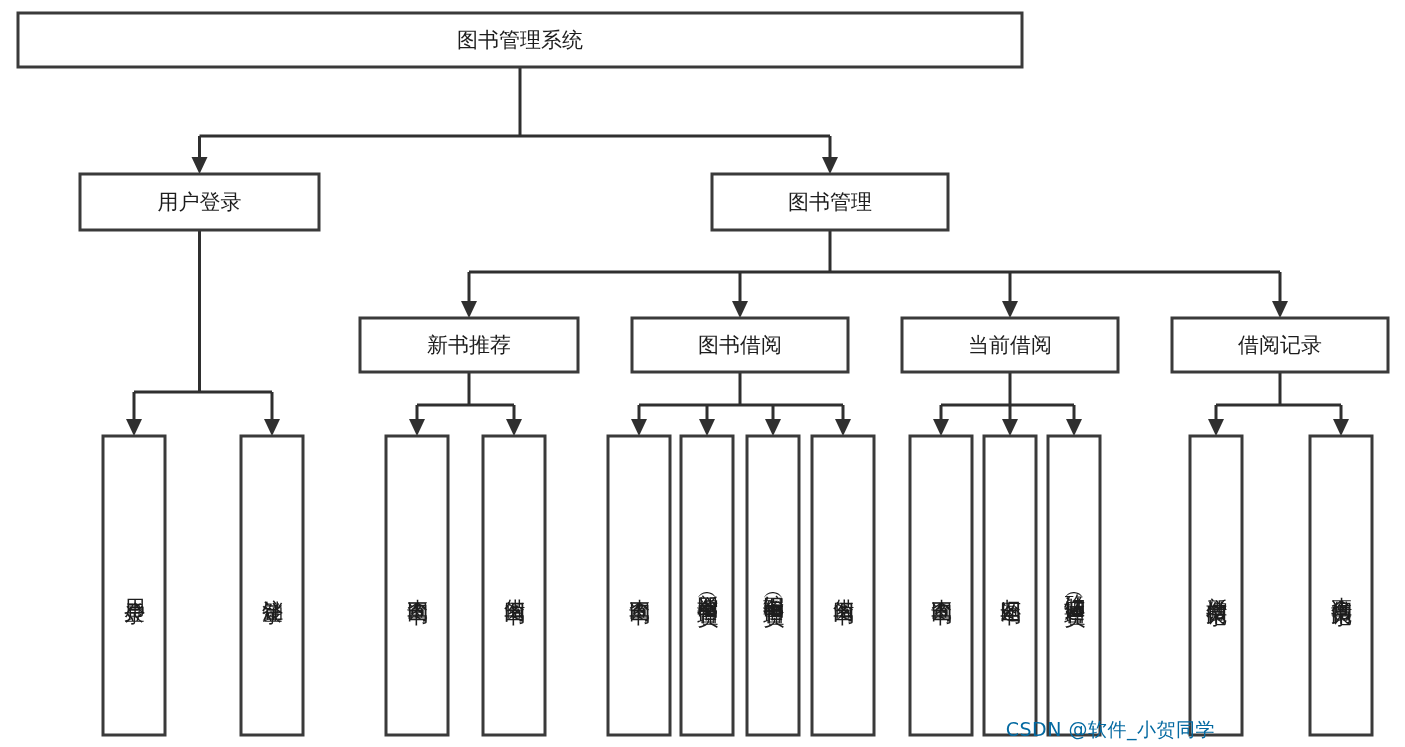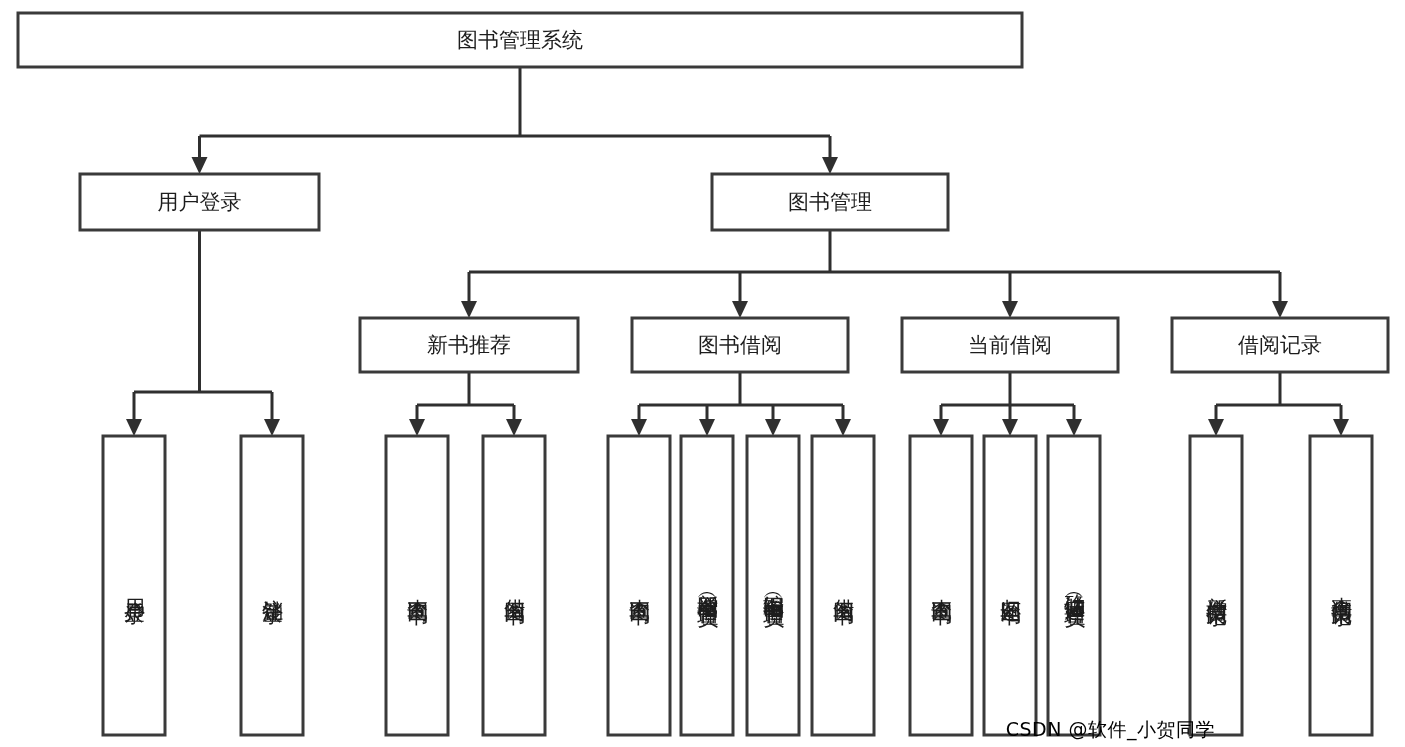--- a/index.html
+++ b/index.html
@@ -65,21 +65,21 @@
     text-align: center;
     pointer-events: none;
     white-space: nowrap;
   }
   .watermark {
     position: absolute;
     right: 8px;
     bottom: 4px;
     font-family: "DejaVu Sans", "Liberation Sans", sans-serif;
     font-size: 19px;
-    color: #000000;
+    color: #0369a1;
     letter-spacing: 0.5px;
     user-select: none;
   }
 </style>
 </head>
 <body>
 
 <div id="diagram-root">
   <svg class="diagram" viewBox="0 0 1405 747">
     <g id="connectors">

